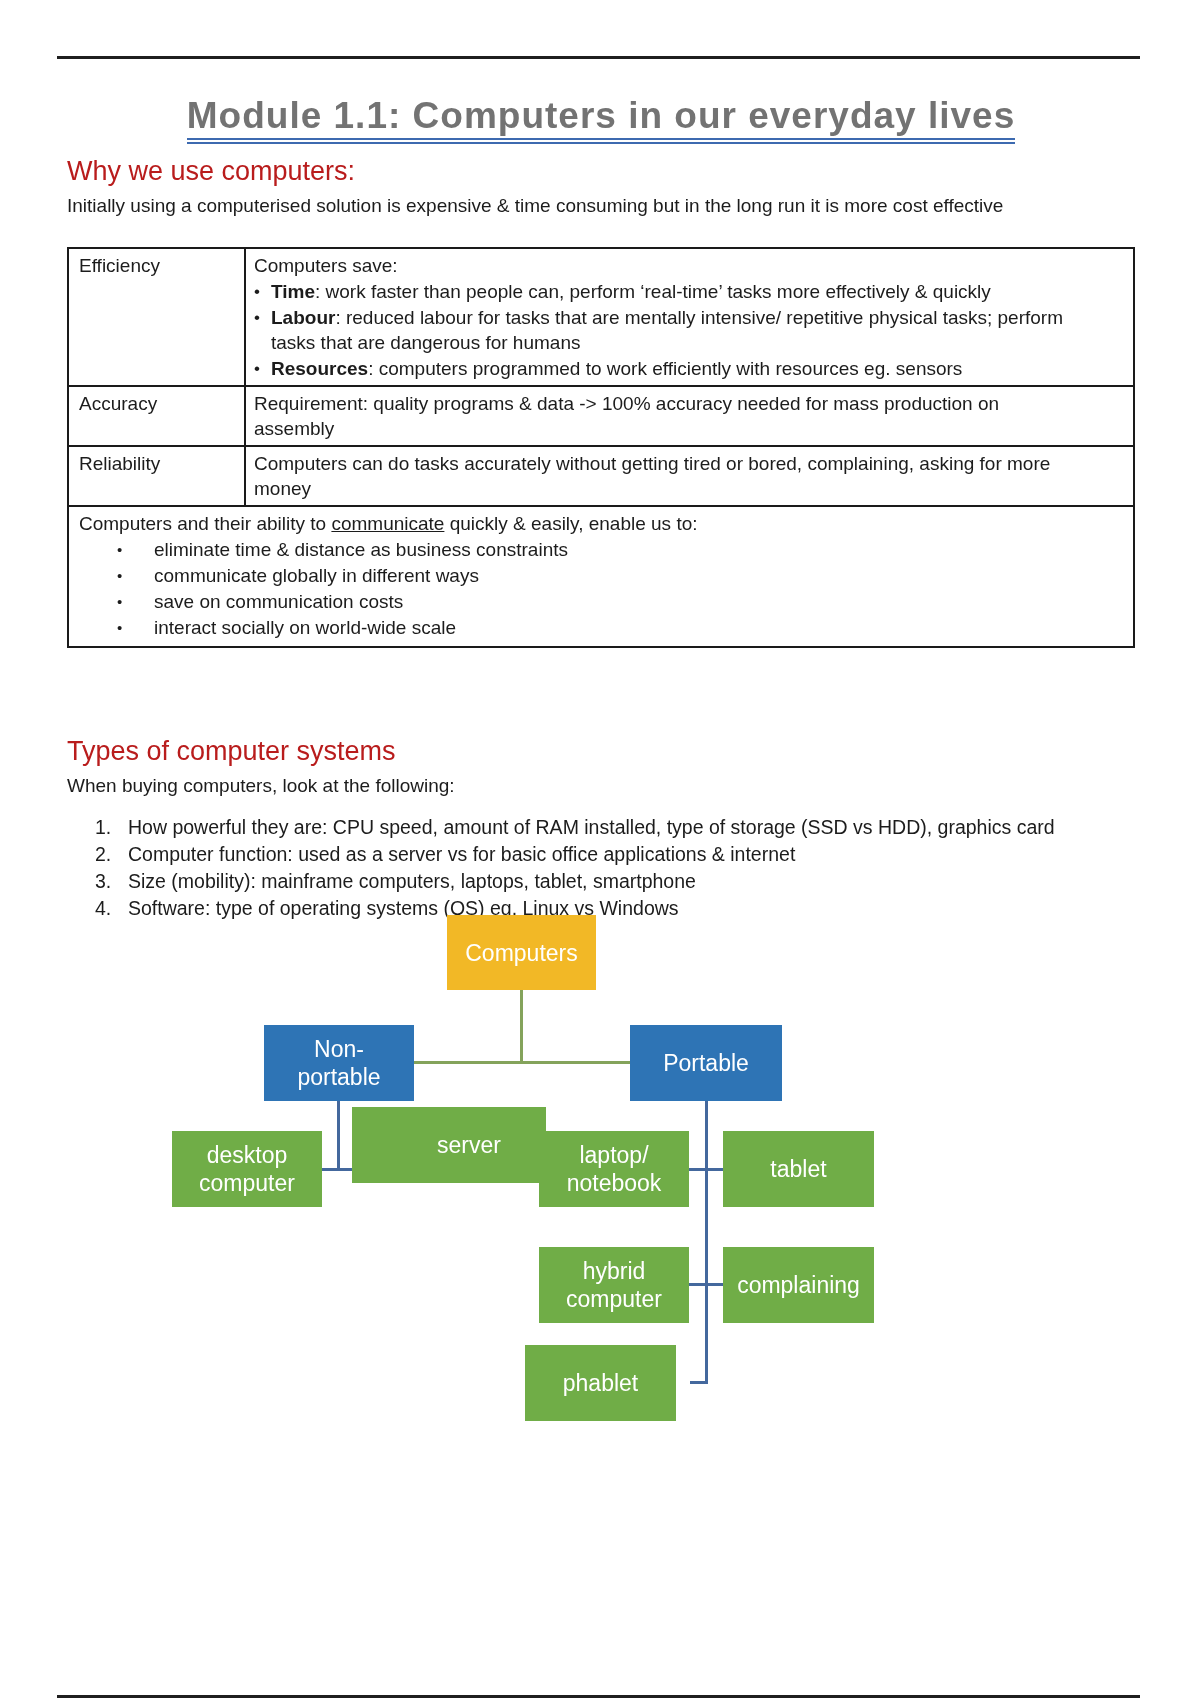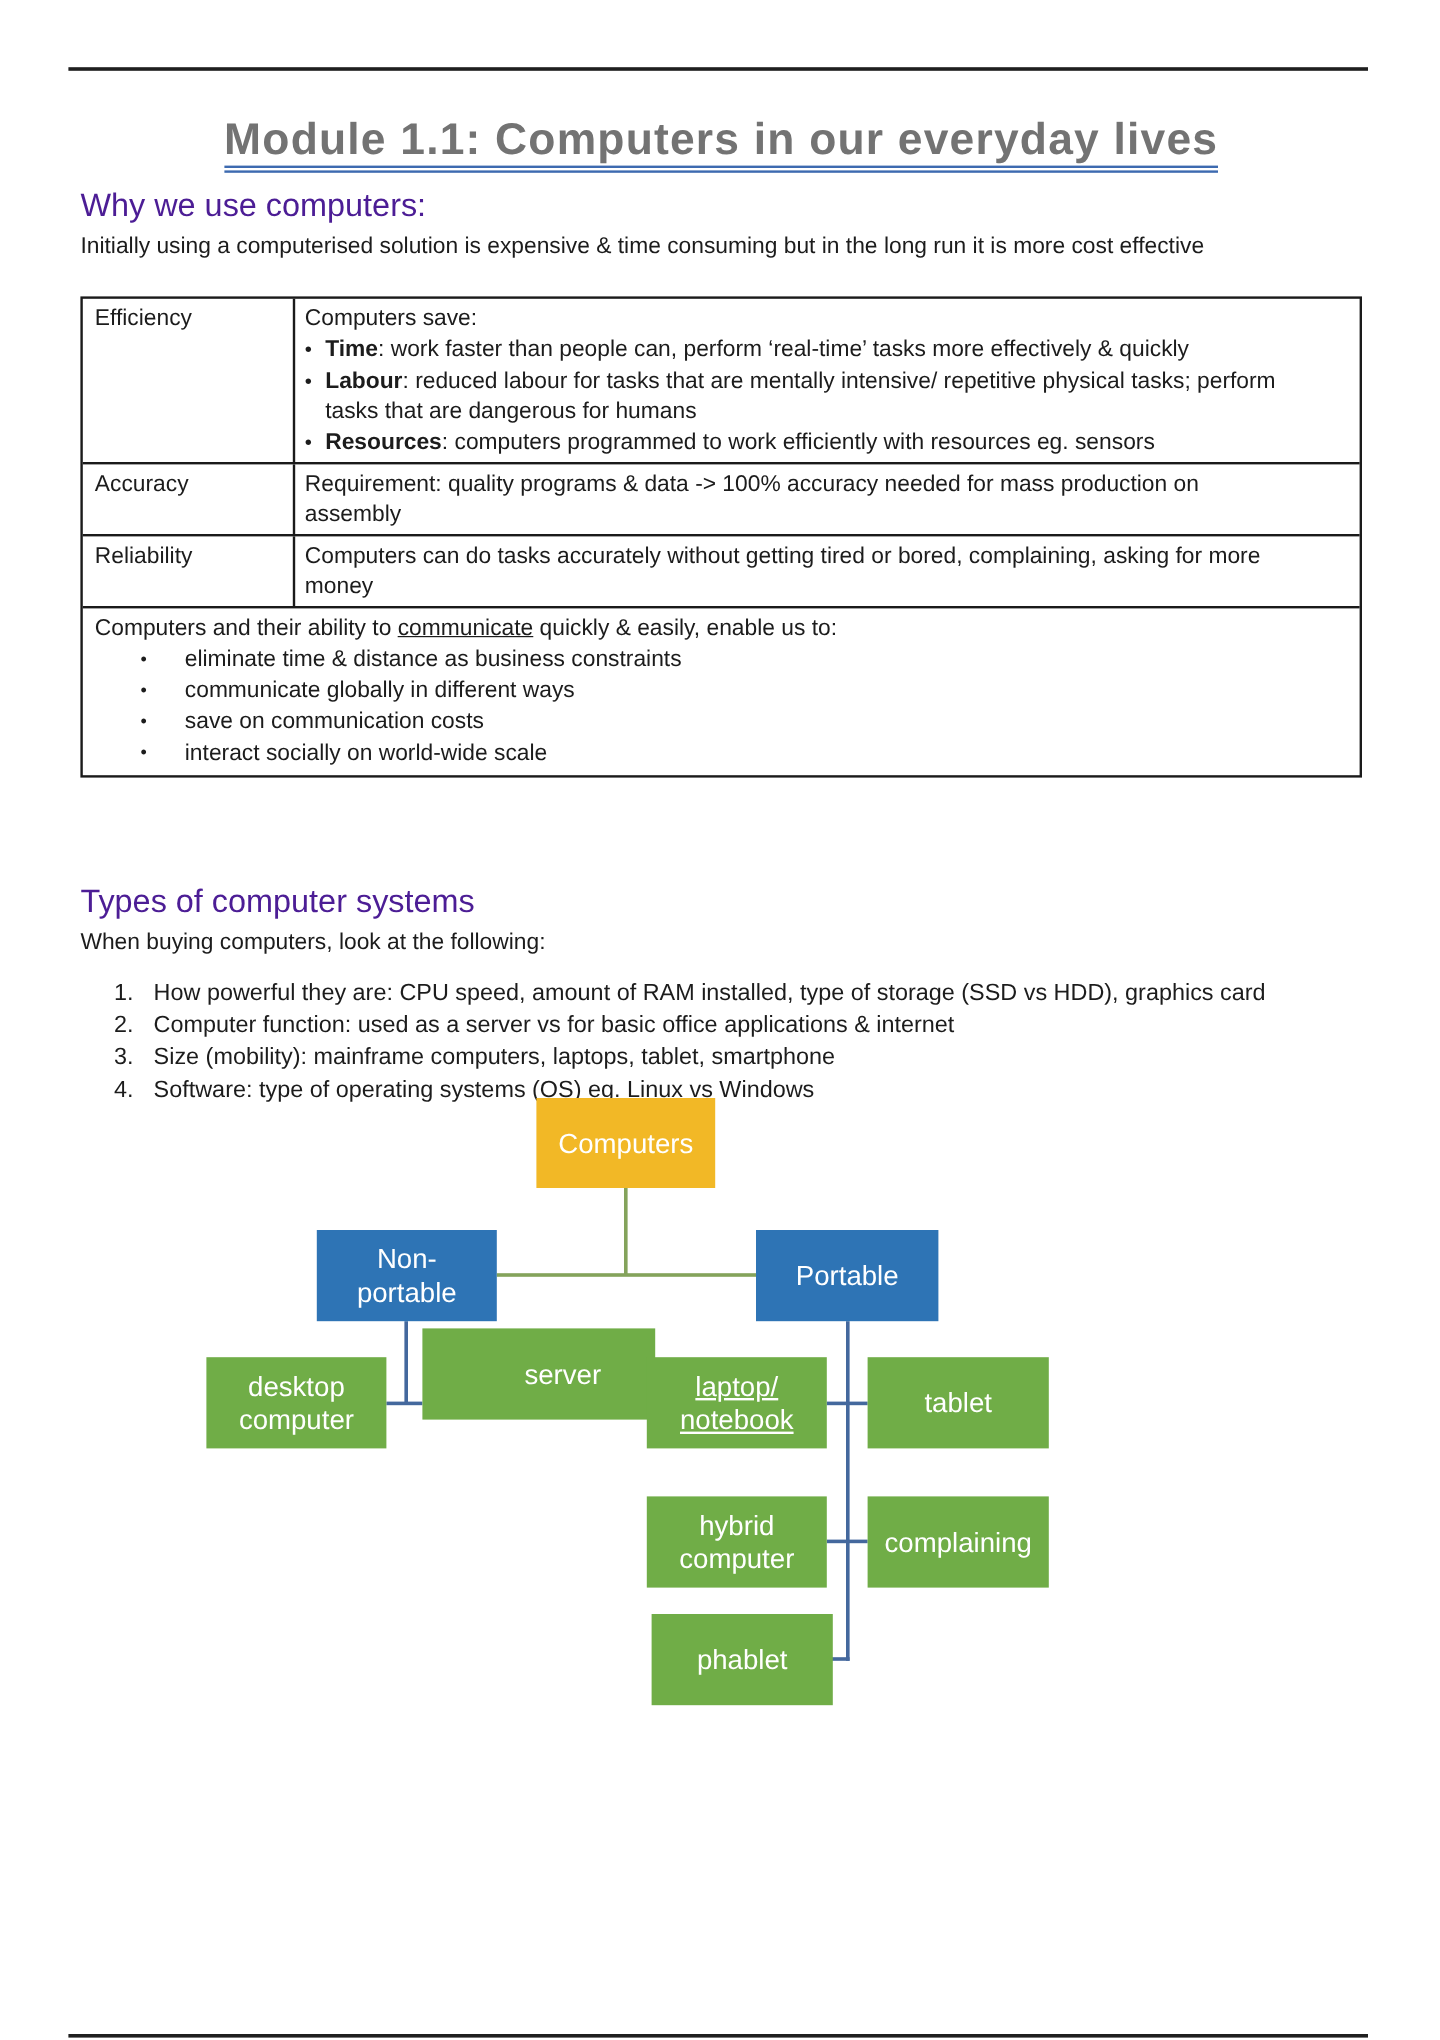--- a/index.html
+++ b/index.html
@@ -27,21 +27,21 @@
     letter-spacing:1px;
     color:#737373;
     border-bottom:6px double #3d6ab0;
     padding-bottom:1px;
   }
 
   .green-heading{
     font-size:27px;
     line-height:30px;
     font-weight:400;
-    color:#4c1d95;
+    color:#b91c1c;
     margin:0;
   }
   .why-heading{margin-top:12px;}
   .types-heading{margin-top:88px;}
 
   .intro{font-size:19px;line-height:25px;margin:7px 0 0 0;}
 
   
   .wtable{
     margin-top:29px;
@@ -88,25 +88,25 @@
   .dbox span{display:block;}
   .bg-yellow{background:#f2b826;}
   .bg-blue{background:#2e74b5;}
   .bg-green{background:#70ad47;}
 
   .dg-computers{left:447px;top:915px;width:149px;height:75px;}
   .dg-nonportable{left:264px;top:1025px;width:150px;height:76px;}
   .dg-portable{left:630px;top:1025px;width:152px;height:76px;}
   .dg-desktop{left:172px;top:1131px;width:150px;height:76px;}
   .dg-server{left:352px;top:1107px;width:154px;height:76px;padding-left:40px;}
-  .dg-laptop{left:539px;top:1131px;width:150px;height:76px;text-decoration:underline;}
+  .dg-laptop{left:539px;top:1131px;width:150px;height:76px;}
   .dg-tablet{left:723px;top:1131px;width:151px;height:76px;}
   .dg-hybrid{left:539px;top:1247px;width:150px;height:76px;}
   .dg-smartphone{left:723px;top:1247px;width:151px;height:76px;}
-  .dg-phablet{left:543px;top:1345px;width:151px;height:76px;text-align:right;}
+  .dg-phablet{left:525px;top:1345px;width:151px;height:76px;text-align:right;}
 
   .conn{position:absolute;}
   .olive{background:#84a35b;}
   .steel{background:#44689d;}
   .c-root-v{left:520px;top:990px;width:3px;height:72px;}
   .c-root-h{left:414px;top:1061px;width:216px;height:3px;}
   .c-np-v{left:337px;top:1101px;width:3px;height:69px;}
   .c-np-h{left:322px;top:1168px;width:30px;height:3px;}
   .c-p-v{left:705px;top:1101px;width:3px;height:283px;}
   .c-p-h1{left:689px;top:1168px;width:34px;height:3px;}

